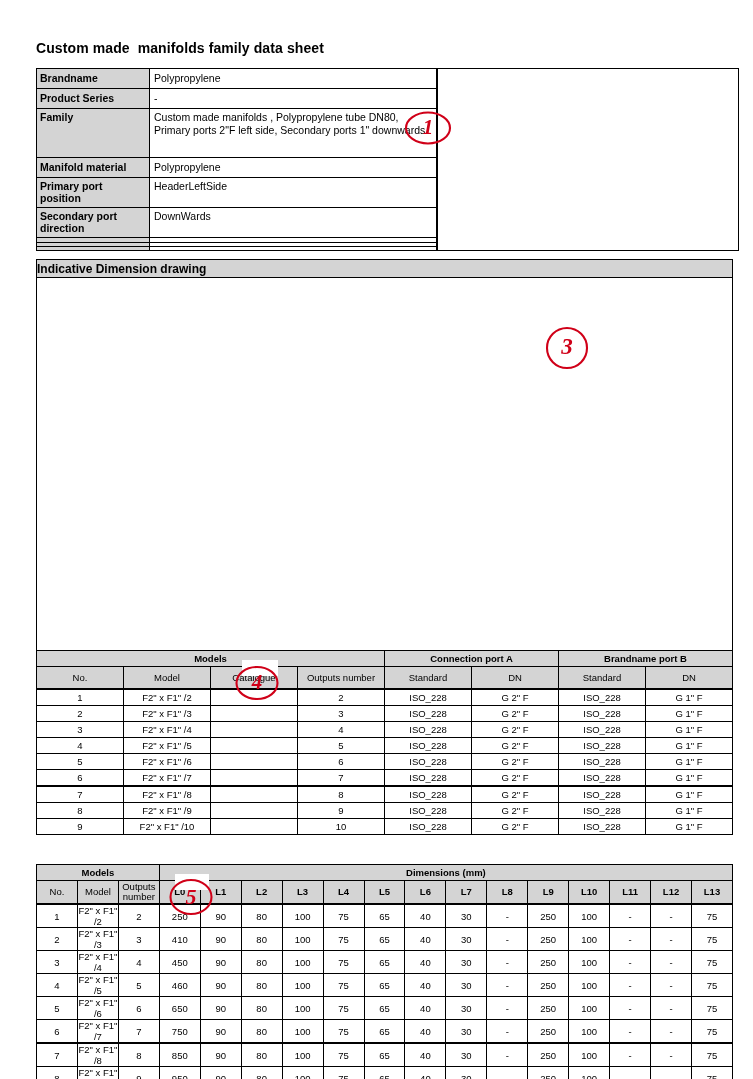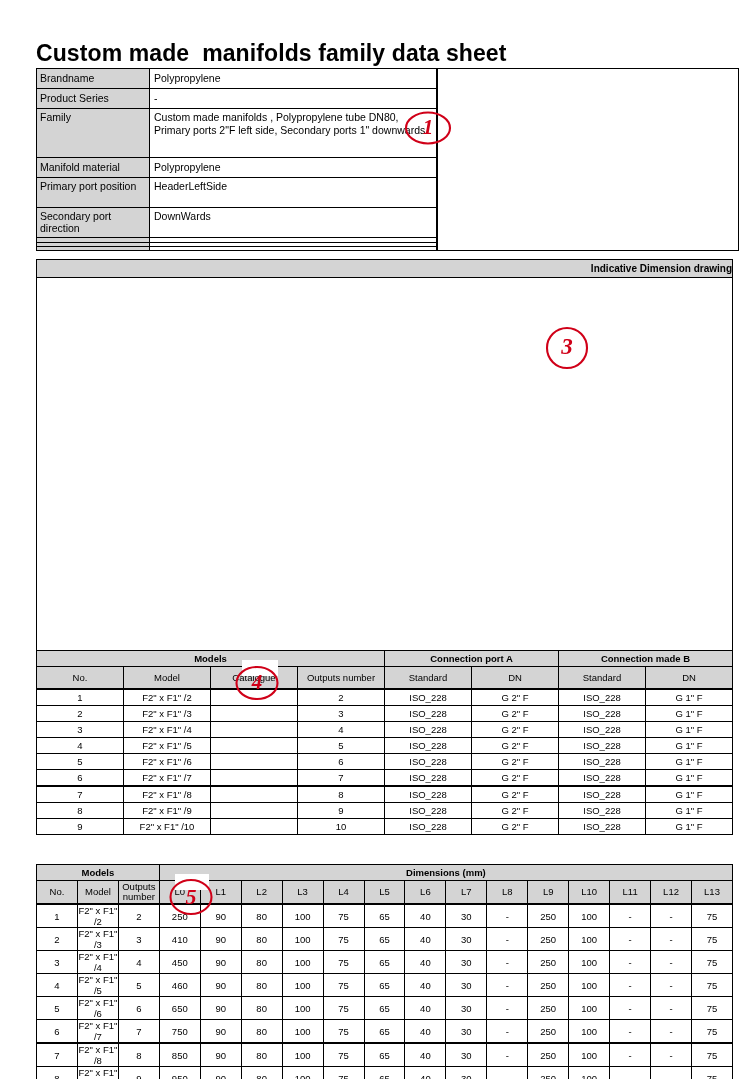--- a/index.html
+++ b/index.html
@@ -22,21 +22,21 @@
     left: 0; top: 0;
     width: 753px;
     height: 1079px;
   }
 
   
   .doc-title {
     position: absolute;
     left: 36px;
     top: 40px;
-    font-size: 23px;
+    font-size: 14px;
     font-weight: bold;
     letter-spacing: 0.1px;
     white-space: pre;
   }
 
   
   table {
     border-collapse: collapse;
     table-layout: fixed;
   }
@@ -55,21 +55,21 @@
     position: absolute;
     left: 36px;
     top: 68px;
     width: 684px;
   }
   .spec-table td {
     font-size: 10.5px;
   }
   .spec-label {
     width: 106px;
-    font-weight: normal;
+    font-weight: bold;
     padding: 2px 3px;
     line-height: 1.15;
   }
   .spec-value {
     width: 278px;
     padding: 2px 4px;
     line-height: 1.2;
   }
   .spec-blank-right {
     width: 300px;
@@ -86,22 +86,22 @@
 
   
   .draw-table {
     position: absolute;
     left: 36px;
     top: 259px;
     width: 697px;
   }
   .draw-head {
     height: 17px;
-    text-align: right;
-    font-size: 10px;
+    text-align: left;
+    font-size: 12px;
     font-weight: bold;
   }
   .draw-body { height: 382px; }
   .draw-table td { border: 1px solid #000; }
 
   
   .conn-table {
     position: absolute;
     left: 36px;
     top: 650px;
@@ -128,21 +128,21 @@
     top: 864px;
     width: 697px;
   }
   .dim-table td { font-size: 9.5px; }
   .dim-table tr.grp td { height: 15px; font-weight: bold; text-align: center; }
   .dim-table tr.sub td { height: 22px; text-align: center; line-height: 1.05; }
   .dim-table tr.body td { height: 16px; text-align: center; }
   .d-no  { width: 28px; }
   .d-mod { width: 122px; }
   .d-out { width: 40px; font-size: 8px; }
-  .d-L   { width: 36px; }
+  .d-L   { width: 36px; font-weight: bold; }
 
   
   .annot {
     position: absolute;
     color: #d00018;
     font-family: "Liberation Serif", serif;
     font-style: italic;
     font-weight: bold;
     text-align: center;
     z-index: 40;
@@ -225,21 +225,21 @@
       <td class="draw-body"></td>
     </tr>
   </tbody>
     </table>
 
   <table class="conn-table">
     <tbody>
         <tr class="grp">
       <td class="gray" colspan="4">Models</td>
       <td class="gray" colspan="2">Connection port A</td>
-      <td class="gray" colspan="2">Connection made B</td>
+      <td class="gray" colspan="2">Brandname port B</td>
     </tr>
     <tr class="sub">
       <td class="gray c-no">No.</td>
       <td class="gray c-mod">Model</td>
       <td class="gray c-cat">Catalogue</td>
       <td class="gray c-out">Outputs number</td>
       <td class="gray c-std">Standard</td>
       <td class="gray c-dn">DN</td>
       <td class="gray c-std2">Standard</td>
       <td class="gray c-dn2">DN</td>

